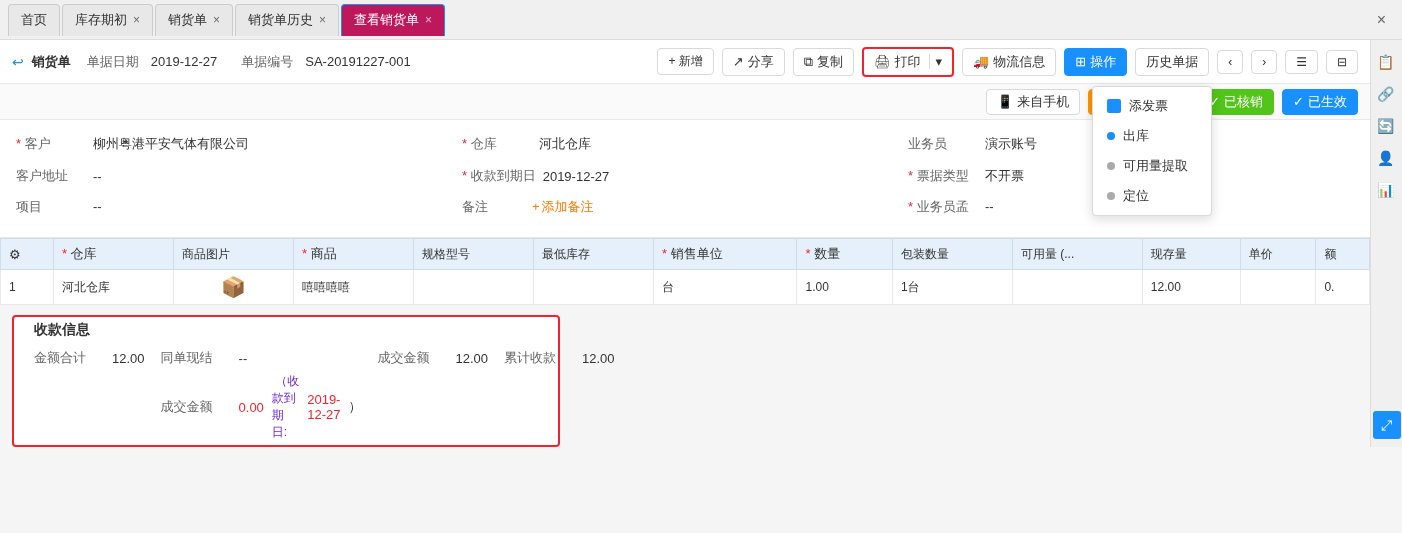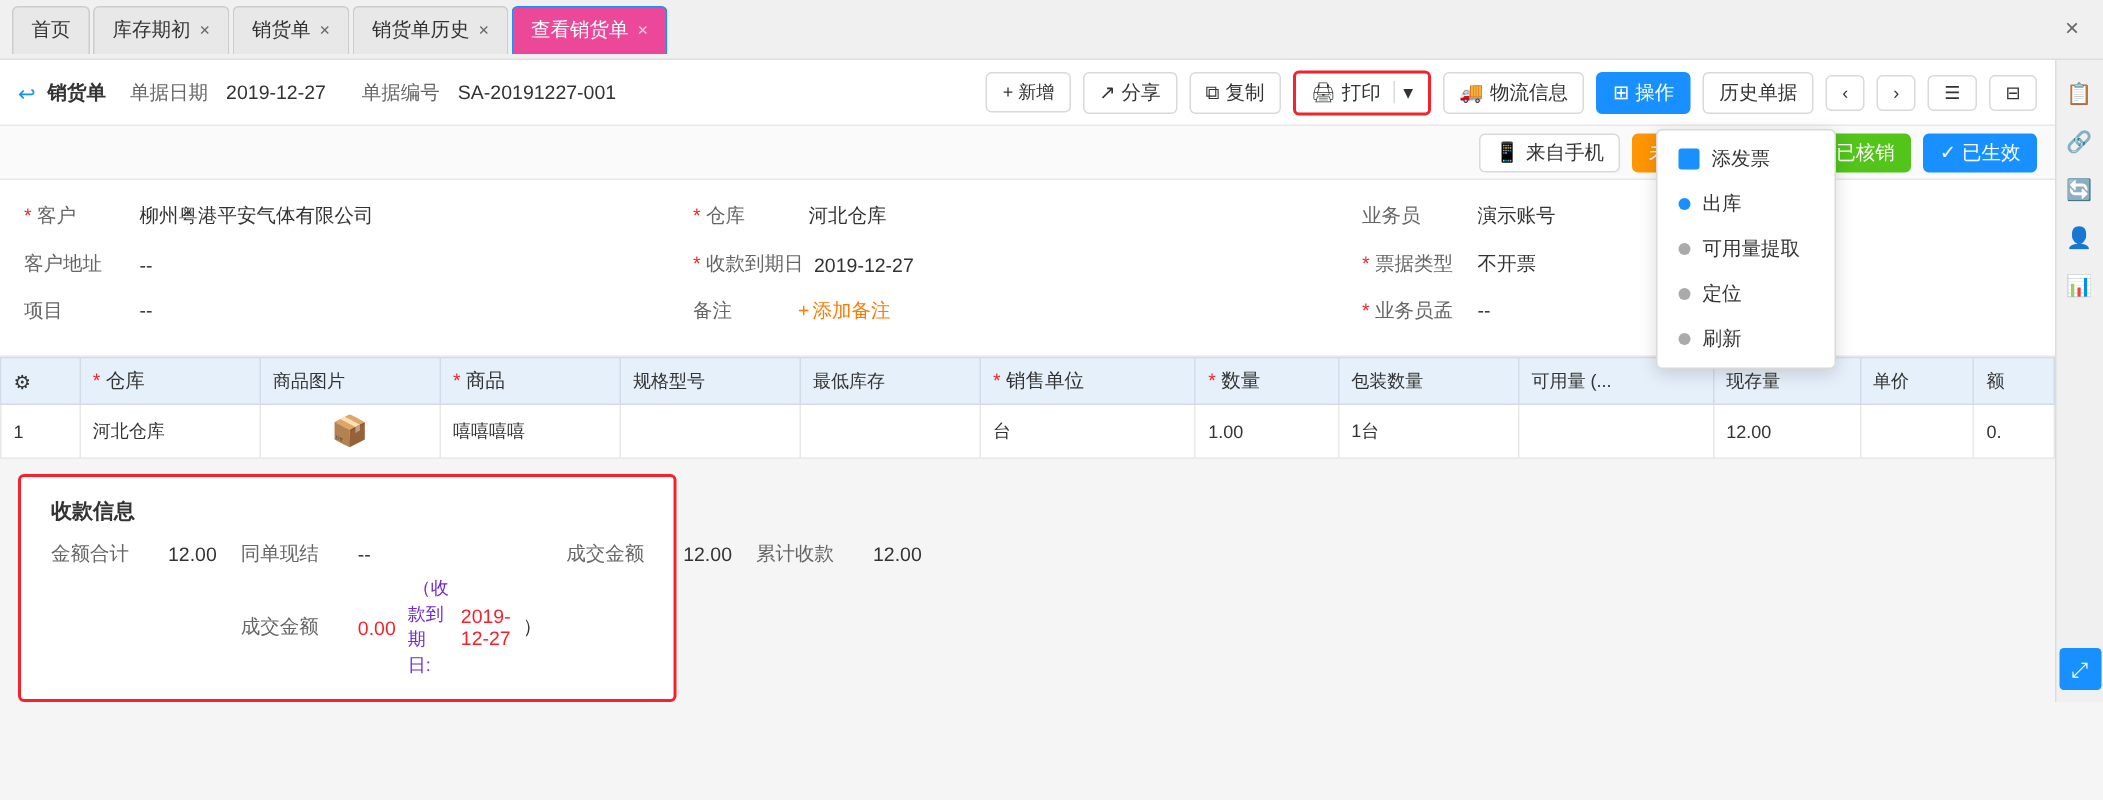--- a/index.html
+++ b/index.html
@@ -8,21 +8,21 @@
     
     .tab-bar {
       display: flex; align-items: center; background: #f0f0f0; border-bottom: 1px solid #ddd;
       height: 40px; padding: 0 8px; gap: 2px;
     }
     .tab {
       display: flex; align-items: center; padding: 0 12px; height: 32px; border-radius: 4px 4px 0 0;
       background: #e8e8e8; border: 1px solid #ccc; border-bottom: none; cursor: pointer; gap: 6px;
       color: #333; font-size: 13px;
     }
-    .tab.active { background: #ec4899; color: #fff; border-color: #1890ff; }
+    .tab.active { background: #be185d; color: #fff; border-color: #1890ff; }
     .tab .close-x { cursor: pointer; color: inherit; opacity: 0.7; font-size: 12px; }
     .tab.active .close-x { color: #fff; }
     .tab-spacer { flex: 1; }
     .tab-close-btn { margin-left: auto; color: #666; cursor: pointer; font-size: 16px; padding: 0 8px; }
 
     
     .toolbar {
       display: flex; align-items: center; background: #fff; border-bottom: 1px solid #e8e8e8;
       height: 44px; padding: 0 12px; gap: 8px;
     }
@@ -67,33 +67,33 @@
     thead tr { background: #e6f0fa; }
     th { padding: 6px 8px; border: 1px solid #d0dce8; color: #333; font-weight: normal; font-size: 12px; text-align: left; white-space: nowrap; }
     td { padding: 5px 8px; border: 1px solid #e8e8e8; font-size: 12px; color: #333; }
     tr.data-row:nth-child(odd) { background: #fff; }
     tr.data-row:nth-child(even) { background: #fafafa; }
     tr.subtotal-row td { background: #fffbe6; }
     .th-required::before { content: '* '; color: #f5222d; }
 
     
     .payment-box {
-      border: 2px solid #f5222d; border-radius: 4px; padding: 14px 20px;
-      background: #fff; width: 439px; margin: 10px 12px;
+      border: 2px solid #f5222d; border-radius: 4px; padding: 4px 20px;
+      background: #fff; width: 548px; margin: 10px 12px;
     }
     .payment-title { font-weight: bold; font-size: 14px; margin-bottom: 10px; color: #333; }
     .payment-grid { display: grid; grid-template-columns: 1fr 1fr 1fr 1fr; gap: 6px 16px; }
     .payment-row { display: flex; align-items: center; gap: 8px; }
     .payment-label { color: #666; min-width: 70px; }
     .payment-value { color: #333; }
     .payment-value.red { color: #f5222d; }
 
     
     .dropdown-overlay {
-      position: absolute; top: 86px; right: 178px; z-index: 1000;
+      position: absolute; top: 86px; right: 190px; z-index: 1000;
       background: #fff; border: 1px solid #d9d9d9; border-radius: 4px;
       box-shadow: 0 3px 12px rgba(0,0,0,0.15); min-width: 120px; padding: 4px 0;
     }
     .dropdown-item {
       display: flex; align-items: center; gap: 8px; padding: 6px 14px;
       cursor: pointer; color: #333; font-size: 13px;
     }
     .dropdown-item .dot { width: 8px; height: 8px; border-radius: 50%; display: inline-block; }
     .dot-blue { background: #1890ff; }
     .dot-gray { background: #aaa; }
@@ -339,24 +339,20 @@
       <span>出库</span>
     </div>
     <div class="dropdown-item">
       <span class="dot dot-gray"></span>
       <span>可用量提取</span>
     </div>
     <div class="dropdown-item">
       <span class="dot dot-gray"></span>
       <span>定位</span>
     </div>
-    <div class="dropdown-item">
-      <span class="dot dot-gray"></span>
-      <span>刷新</span>
-    </div>
   </div>
 
   <div class="right-sidebar">
     <div class="sidebar-icon">📋</div>
     <div class="sidebar-icon">🔗</div>
     <div class="sidebar-icon">🔄</div>
     <div class="sidebar-icon">👤</div>
     <div class="sidebar-icon">📊</div>
     <div class="sidebar-icon active" style="margin-top:auto;margin-bottom:8px;background:#1890ff;color:#fff;">⤢</div>
   </div>

